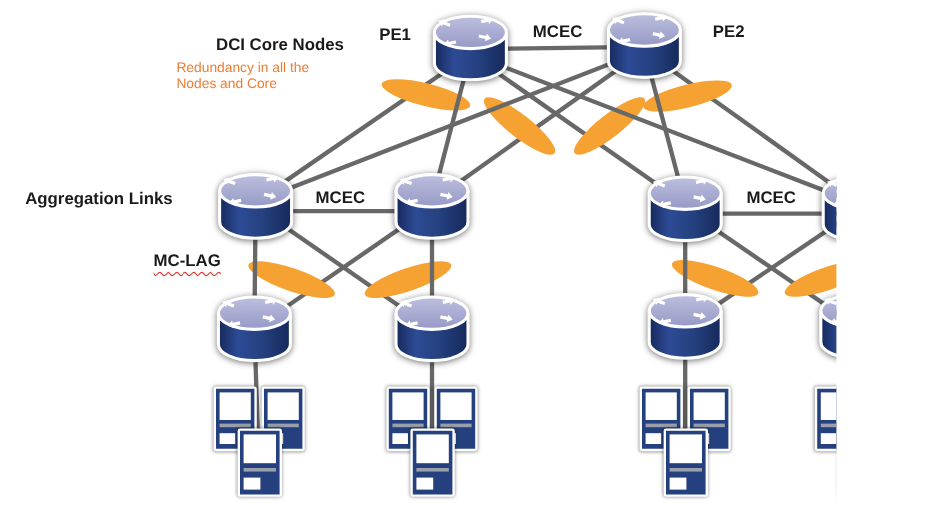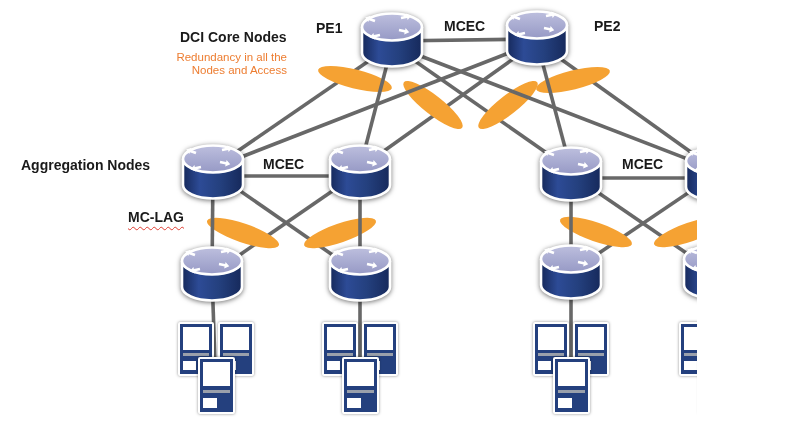--- a/index.html
+++ b/index.html
@@ -3,21 +3,21 @@
 <meta charset="utf-8">
 <style>
   html,body{margin:0;padding:0;background:#fff;}
   #stage{
     position:relative;width:697px;height:430px;background:#ffffff;overflow:hidden;
     font-family:"Liberation Sans","DejaVu Sans",sans-serif;
   }
   #linklayer{position:absolute;left:0;top:0;width:787px;height:430px;}
   .lbl{position:absolute;white-space:nowrap;color:#1a1a1a;}
   .lbl.bold{font-weight:bold;font-size:14px;}
-  .lbl.orange{color:#ED7D31;font-size:11.5px;line-height:13px;text-align:right;font-weight:normal;}
+  .lbl.orange{color:#ED7D31;font-size:11.5px;line-height:13px;font-weight:normal;}
   .squiggle{text-decoration:underline wavy #e03c31;text-decoration-thickness:1px;text-underline-offset:4px;}
   .router{position:absolute;width:66px;height:60px;filter:drop-shadow(0 1px 2.5px rgba(0,0,0,0.55));}
   .router svg{display:block;width:66px;height:60px;}
   .hostcluster{position:absolute;width:78px;height:93px;}
   .pc{position:absolute;background:#24407E;border:2px solid #fff;border-radius:2px;
       box-shadow:0 0 3px rgba(0,0,0,.45);box-sizing:border-box;}
   .pc .screen{position:absolute;left:3px;top:3px;right:3px;height:46%;background:#fff;}
   .pc .bar{position:absolute;left:3px;right:3px;top:58%;height:3px;background:#9aa0ab;}
   .pc .slot{position:absolute;left:3px;bottom:4px;width:42%;height:19%;background:#fff;}
   .pc.back{width:36px;height:54px;}
@@ -212,23 +212,23 @@
     <div class="pc front" style="left:20px;top:35px">
         <div class="screen"></div>
         <div class="bar"></div>
         <div class="slot"></div>
       </div>
   </div>
 
   <div class="lbl bold" style="left:180px;top:29px">DCI Core Nodes</div>
   <div class="lbl orange" style="left:147px;top:51px;width:140px">
     <div>Redundancy in all the</div>
-    <div>Nodes and Access</div>
+    <div>Nodes and Core</div>
   </div>
   <div class="lbl bold" style="left:316px;top:20px">PE1</div>
   <div class="lbl bold" style="left:444px;top:18px">MCEC</div>
   <div class="lbl bold" style="left:594px;top:18px">PE2</div>
-  <div class="lbl bold" style="left:21px;top:157px">Aggregation Nodes</div>
+  <div class="lbl bold" style="left:21px;top:157px">Aggregation Links</div>
   <div class="lbl bold" style="left:263px;top:156px">MCEC</div>
   <div class="lbl bold" style="left:622px;top:156px">MCEC</div>
   <div class="lbl bold squiggle" style="left:128px;top:209px">MC-LAG</div>
 
 </div>
 
 </body></html>

